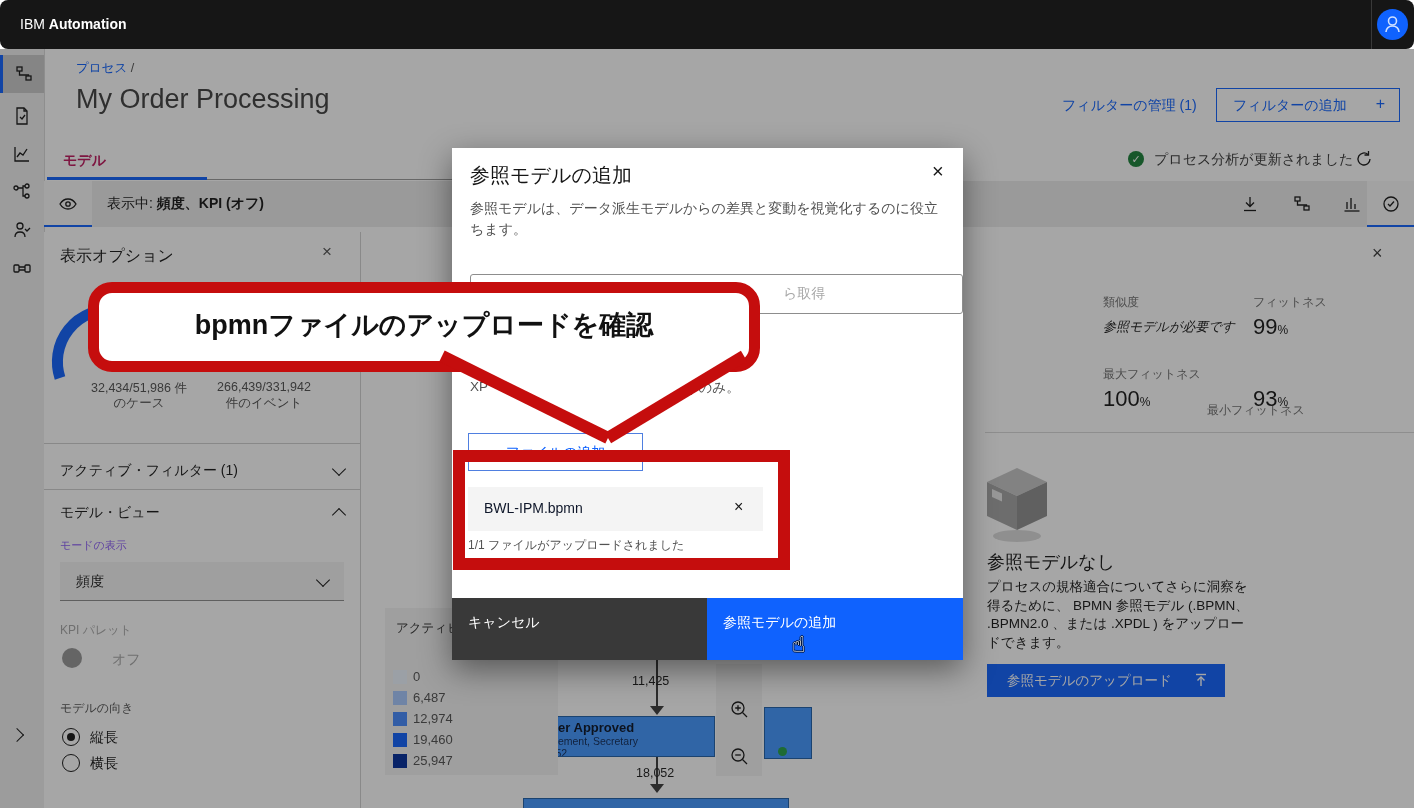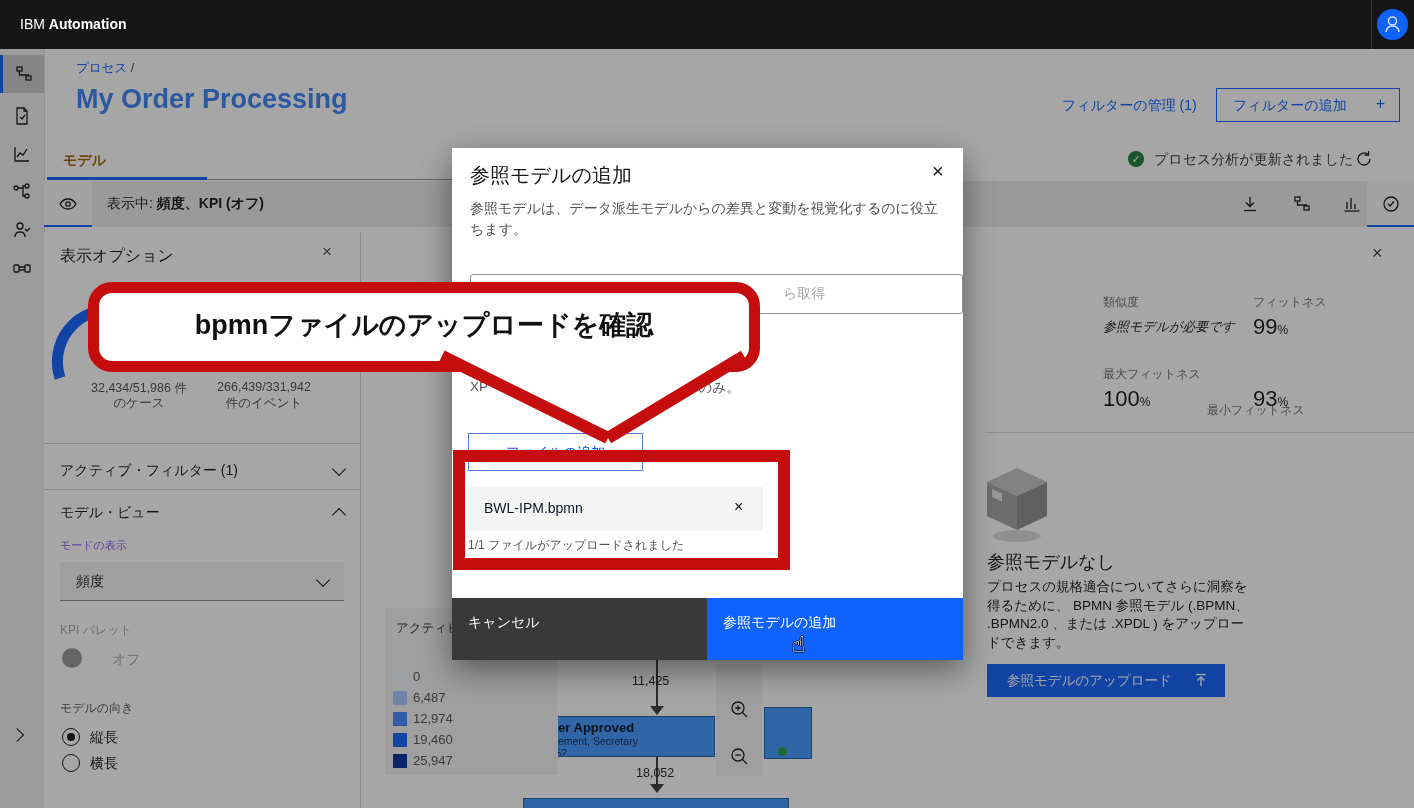--- a/index.html
+++ b/index.html
@@ -18,21 +18,21 @@
   .metric-label{font-size:12px;color:#6f6f6f;}
   .metric-big{font-size:22px;color:#161616;}
   .metric-pct{font-size:12px;color:#161616;}
   .node{background:#4196ff;border:1px solid #1f5fa8;}
 </style>
 </head>
 <body>
 
 <div id="app">
 
-  <div class="abs" style="left:0;top:0;width:1414px;height:49px;background:#161616;z-index:60;">
+  <div class="abs" style="left:0;top:0;width:1414px;height:49px;background:#161616;z-index:60;border-radius:8px;">
     <div class="abs" style="left:20px;top:16px;font-size:14px;color:#fff;">
       <span>IBM</span>
       <span style="font-weight:bold;">Automation</span>
     </div>
     <div class="abs" style="left:1371px;top:0;width:1px;height:49px;background:#393939;"></div>
     <div class="abs" style="left:1377px;top:9px;width:31px;height:31px;border-radius:50%;background:#0f62fe;">
       <svg width="31" height="31" viewBox="0 0 31 31">
         <circle cx="15.5" cy="12" r="4" fill="none" stroke="#cfe0ff" stroke-width="1.6"></circle>
         <path d="M9 23c0-3.6 2.9-6 6.5-6s6.5 2.4 6.5 6" fill="none" stroke="#cfe0ff" stroke-width="1.6"></path>
       </svg>
@@ -84,31 +84,31 @@
     </div>
     <div class="abs" style="left:12px;top:676px;width:20px;height:20px;">
       <span class="chev" style="transform:rotate(-45deg);display:block;margin-top:5px;"></span>
     </div>
   </div>
 
   <div class="abs" style="left:76px;top:60px;font-size:12.5px;">
     <span style="color:#0f62fe;cursor:pointer;">プロセス</span>
     <span style="color:#525252;">/</span>
   </div>
-  <div class="abs" style="left:76px;top:84px;font-size:27px;font-weight:700;color:#3b82f6;">My Order Processing</div>
+  <div class="abs" style="left:76px;top:84px;font-size:27px;font-weight:400;color:#404040;">My Order Processing</div>
 
   <div class="abs" style="left:1062px;top:97px;font-size:14px;color:#0f62fe;cursor:pointer;">フィルターの管理 (1)</div>
   <div class="abs" style="left:1216px;top:88px;width:184px;height:34px;border:1px solid #0f62fe;box-sizing:border-box;cursor:pointer;">
     <span style="position:absolute;left:16px;top:8px;font-size:14px;color:#0f62fe;">フィルターの追加</span>
     <span style="position:absolute;right:14px;top:6px;font-size:16px;color:#0f62fe;">+</span>
   </div>
 
   <div class="abs" style="left:47px;top:142px;width:490px;height:38px;">
     <div class="abs" style="left:0;top:37px;width:490px;height:1px;background:#9a9a9a;"></div>
-    <div class="tab" style="left:0;width:160px;font-weight:bold;color:#a16207;">
+    <div class="tab" style="left:0;width:160px;font-weight:bold;color:#be185d;">
         <span>モデル</span>
       </div>
     <div class="abs" style="left:0;top:35px;width:160px;height:3px;background:#0f62fe;"></div>
   </div>
 
   <div class="abs" style="left:1128px;top:150px;height:20px;">
     <span style="position:absolute;left:0;top:1px;width:16px;height:16px;border-radius:50%;background:#198038;color:#fff;font-size:11px;text-align:center;line-height:16px;">✓</span>
     <span style="position:absolute;left:26px;top:1px;width:200px;font-size:14px;color:#393939;white-space:nowrap;">プロセス分析が更新されました</span>
   </div>
   <div class="abs" style="left:1354px;top:149px;width:20px;height:20px;cursor:pointer;">

